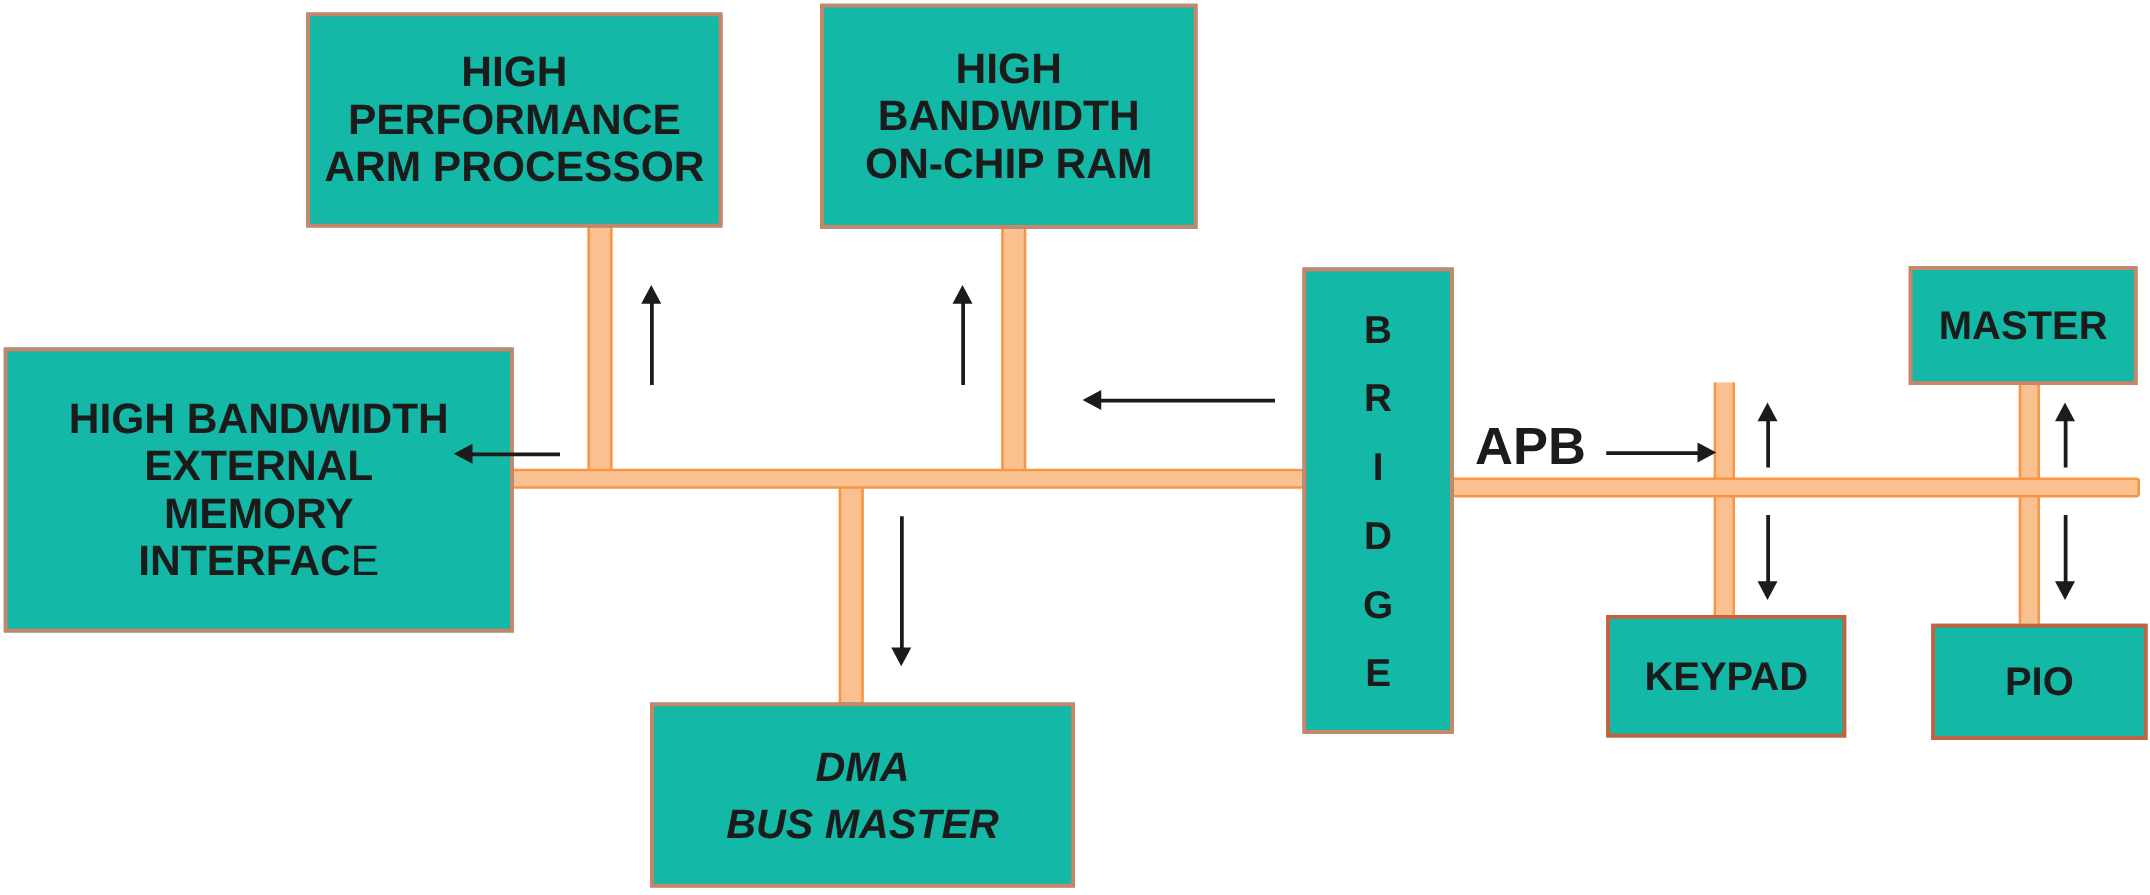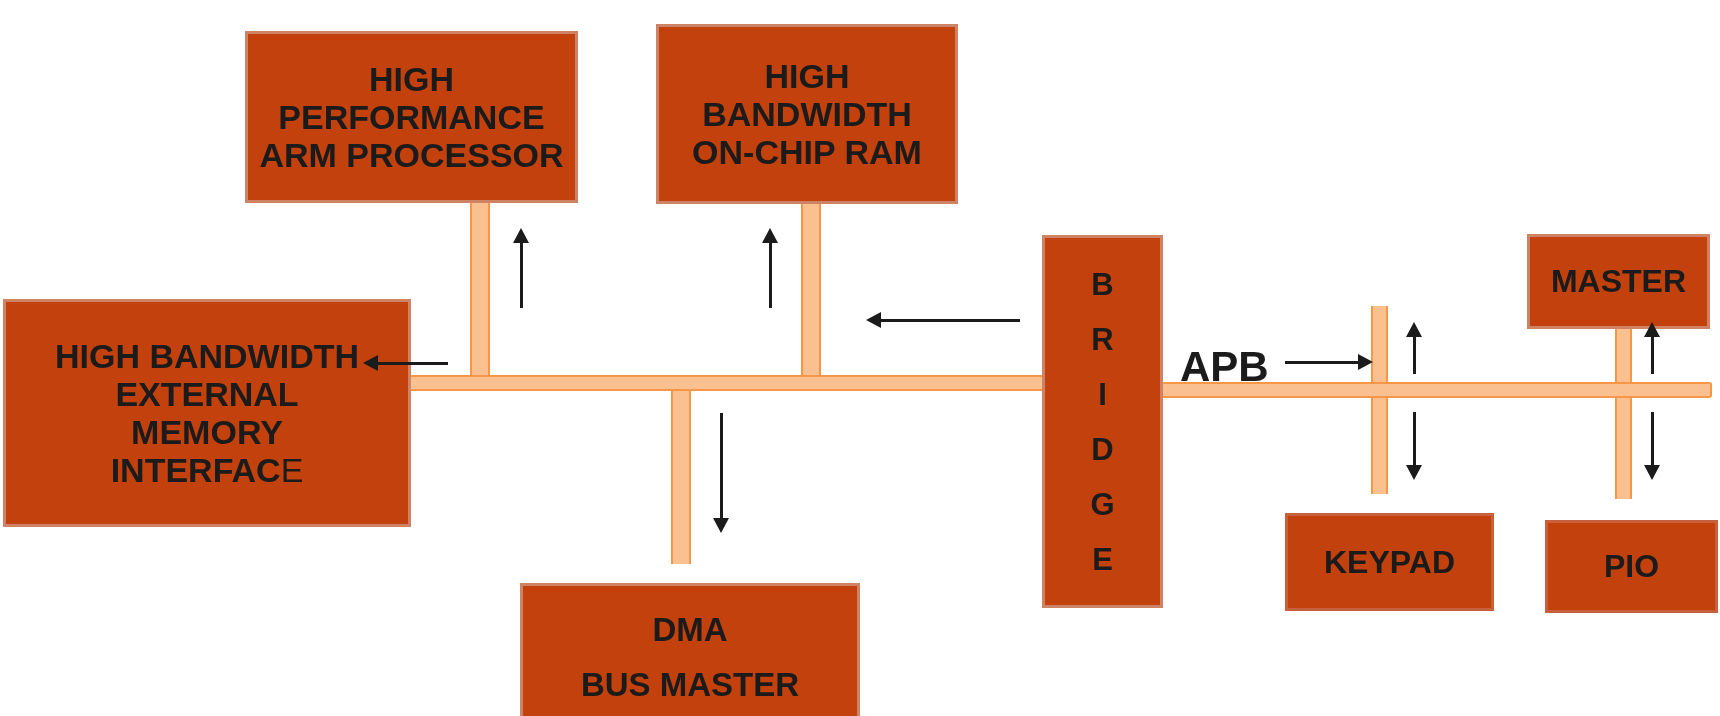--- a/index.html
+++ b/index.html
@@ -12,46 +12,46 @@
     --background:#FFFFFF;
   }
   html,body{margin:0;padding:0;background:var(--background);}
   #canvas{
     position:relative;width:1720px;height:716px;overflow:hidden;
     background:var(--background);
     font-family:"Liberation Sans",sans-serif;color:var(--text);
   }
   
   .node{
-    position:absolute;box-sizing:border-box;background:#c2410c;
+    position:absolute;box-sizing:border-box;background:#14b8a6;
     border:3px solid var(--box-border);
     display:flex;align-items:center;justify-content:center;
-    text-align:center;z-index:3;margin-top:21px;
+    text-align:center;z-index:3;
   }
   .node.deep{border-color:var(--box-border-dark);}
   .node-label{white-space:pre-line;font-weight:bold;color:var(--text);}
   .node-label .light-suffix{font-weight:normal;}
   #box-arm   {left:245px;top:10px;width:333px;height:172px;}
   #box-arm .node-label{font-size:34px;line-height:38px;}
   #box-ram   {left:656px;top:3px;width:302px;height:180px;}
   #box-ram .node-label{font-size:34px;line-height:38px;}
   #box-mem   {left:3px;top:278px;width:408px;height:228px;}
   #box-mem .node-label{font-size:34px;line-height:38px;}
   #box-bridge{left:1042px;top:214px;width:121px;height:373px;}
   #box-bridge .node-label{font-size:31px;line-height:55px;}
   #box-uart  {left:1272px;top:213px;width:215px;height:95px;}
   #box-uart .node-label{font-size:32px;}
   #box-timer {left:1527px;top:213px;width:183px;height:95px;}
   #box-timer .node-label{font-size:32px;}
-  #box-keypad{left:1285px;top:492px;width:209px;height:98px;}
+  #box-keypad{left:1285px;top:492px;width:192px;height:98px;}
   #box-keypad .node-label{font-size:32px;}
   #box-pio   {left:1545px;top:499px;width:173px;height:93px;}
   #box-pio .node-label{font-size:32px;}
   #box-dma   {left:520px;top:562px;width:340px;height:148px;}
-  #box-dma .node-label{font-size:33px;line-height:55px;}
+  #box-dma .node-label{font-size:33px;line-height:45px;font-style:italic;}
   
   .bus{
     position:absolute;box-sizing:border-box;height:16px;
     background:var(--bus-fill);border:2px solid var(--bus-border);
     border-radius:3px;z-index:2;
   }
   #bus-ahb{left:357px;top:375px;width:687px;}
   #bus-apb{left:1161px;top:382px;width:551px;}
   .conn{
     position:absolute;box-sizing:border-box;
@@ -92,21 +92,21 @@
   #ar-down-pio   {left:1644px;top:412px;height:68px;}
   #ar-left-mem   {left:363px;top:355px;width:85px;}
   #ar-left-bridge{left:866px;top:312px;width:154px;}
   #ar-right-apb  {left:1285px;top:354px;width:88px;}
   
   .bus-label{
     position:absolute;font-weight:bold;color:var(--text);
     z-index:4;white-space:nowrap;
   }
   #label-ahb{left:505px;top:330px;width:280px;text-align:center;font-size:44px;line-height:44px;}
-  #label-apb{left:1180px;top:346px;font-size:42px;line-height:42px;}
+  #label-apb{left:1180px;top:336px;font-size:42px;line-height:42px;}
 </style>
 </head>
 <body>
 
 <div id="canvas">
 
   <div class="conn" id="conn-arm"></div>
   <div class="conn" id="conn-ram"></div>
   <div class="conn" id="conn-dma"></div>
   <div class="conn" id="conn-uart"></div>

